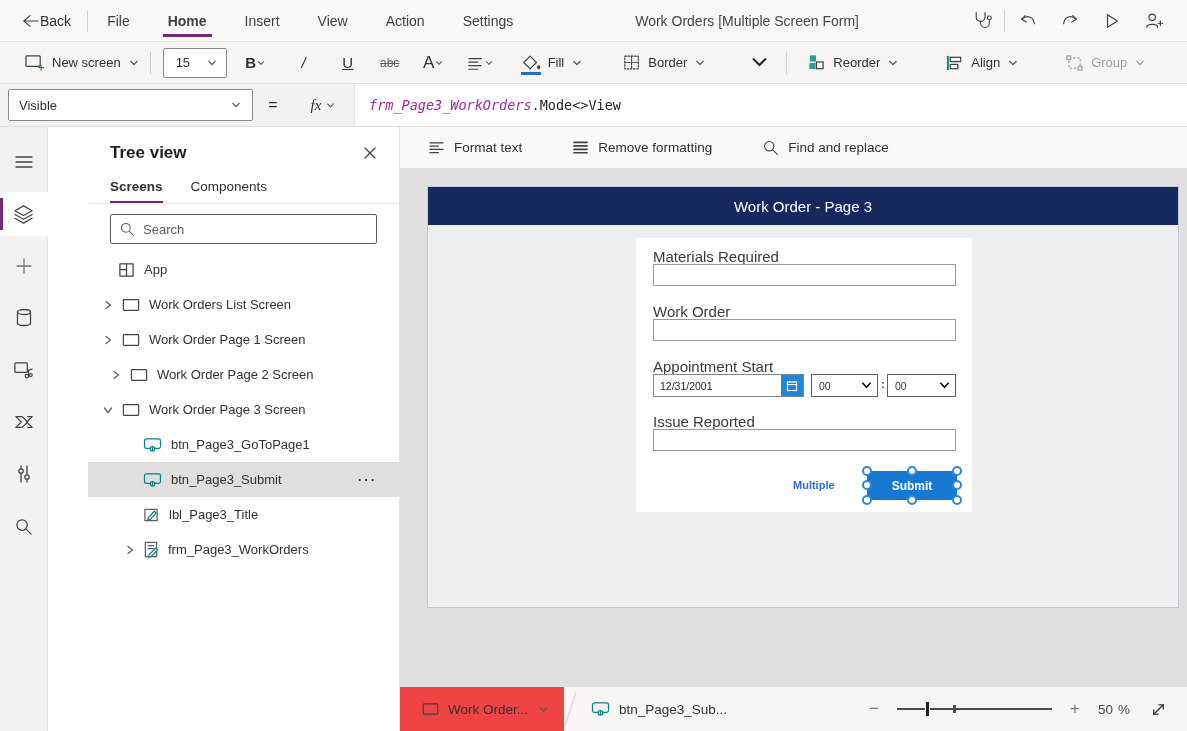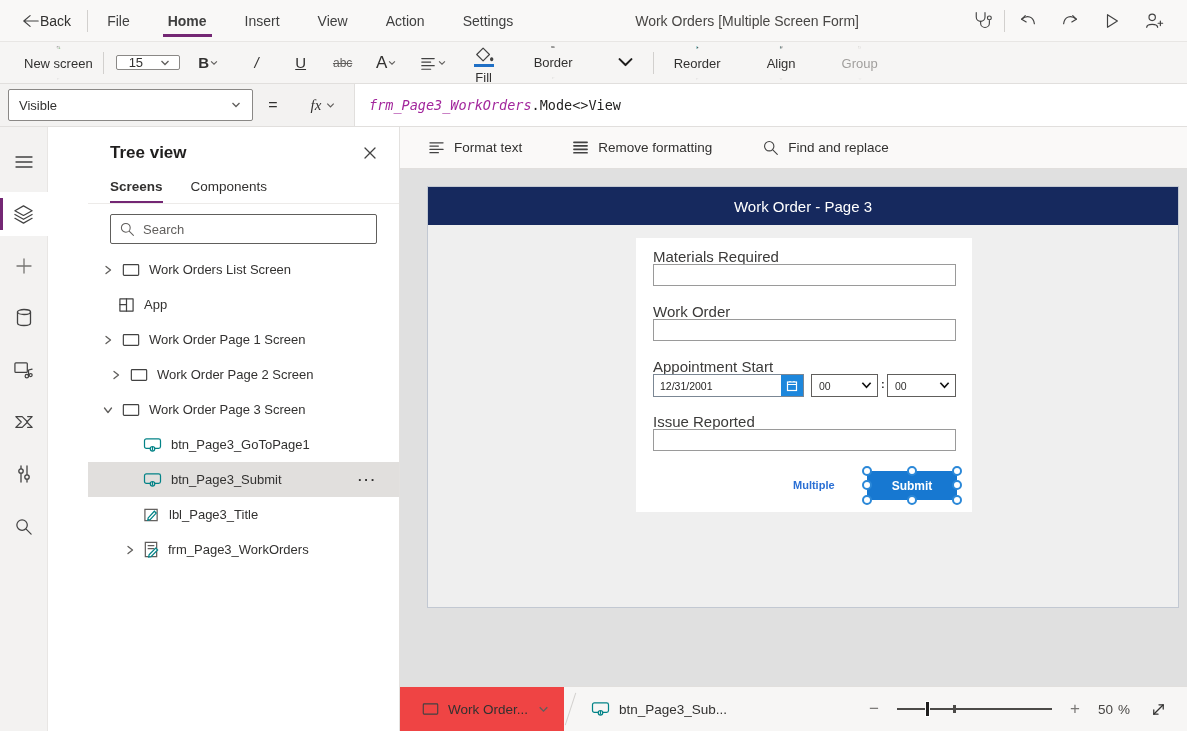--- a/index.html
+++ b/index.html
@@ -14,23 +14,23 @@
   .vdiv { width:1px; height:22px; background:#d2d0ce; }
   .mi { padding:14px 19px; height:100%; display:flex; align-items:center; position:relative; color:#404040; cursor:pointer; }
   .mi.active { font-weight:bold; }
   .mi.active::after { content:""; position:absolute; left:14px; right:14px; bottom:4px; height:3px; background:#742774; }
   .apptitle { flex:1; text-align:center; color:#484644; }
   .tb-icons { display:flex; align-items:center; gap:4px; padding-right:14px; }
   .icobtn { width:38px; height:34px; display:flex; align-items:center; justify-content:center; cursor:pointer; border-radius:2px; }
 
   
   .toolbar { height:42px; background:#f6f5f4; border-bottom:1px solid #e1dfdd; display:flex; align-items:center; font-size:13px; color:#323130; }
-  .tbtn { display:flex; align-items:center; gap:7px; padding:0 10px; height:34px; cursor:pointer; border-radius:2px;flex-direction:column; }
+  .tbtn { display:flex; align-items:center; gap:7px; padding:0 10px; height:34px; cursor:pointer; border-radius:2px; }
   .tbtn.disabled { color:#a19f9d; }
-  .fontsize { width:64px; height:15px; background:#fff; border:1px solid #8a8886; border-radius:2px; display:flex; align-items:center; justify-content:space-between; padding:0 8px 0 12px; margin:0 12px; cursor:pointer; }
+  .fontsize { width:64px; height:30px; background:#fff; border:1px solid #8a8886; border-radius:2px; display:flex; align-items:center; justify-content:space-between; padding:0 8px 0 12px; margin:0 12px; cursor:pointer; }
   .fmt { font-size:15px; width:34px; height:32px; display:flex; align-items:center; justify-content:center; cursor:pointer; }
   .chev { stroke:#605e5c; fill:none; stroke-width:1.3; }
 
   
   .fbar { height:43px; background:#f3f2f1; border-bottom:1px solid #e1dfdd; display:flex; align-items:stretch; }
   .propdd { width:245px; margin:5px 0 5px 8px; background:#fff; border:1px solid #8a8886; border-radius:2px; display:flex; align-items:center; justify-content:space-between; padding:0 10px; font-size:13px; cursor:pointer; }
   .eq { width:40px; display:flex; align-items:center; justify-content:center; font-size:16px; color:#323130; }
   .fxbox { width:62px; display:flex; align-items:center; justify-content:center; gap:4px; background:#f3f2f1; border-right:1px solid #e1dfdd; font-size:15px; cursor:pointer; }
   .fxbox .fx { font-style:italic; font-family:"Liberation Serif",serif; }
   .finput { flex:1; background:#fff; display:flex; align-items:center; padding-left:14px; font-family:"DejaVu Sans Mono","Liberation Mono",monospace; font-size:13.5px; }
@@ -362,38 +362,38 @@
       <div class="tab"><span>Components</span></div>
     </div>
     <div class="searchbox">
       <svg class="ico" width="16" height="16" viewBox="0 0 20 20" style="stroke:#605e5c">
           <circle cx="8.5" cy="8.5" r="5.5"></circle>
           <path d="M13 13 L18 18"></path>
         </svg>
       <input type="text" placeholder="Search" style="">
     </div>
 
+    <div class="trow" style="padding-left:30px">
+      <svg class="ico" width="17" height="16" viewBox="0 0 18 17">
+          <rect x="2" y="2" width="14" height="13"></rect>
+          <path d="M2 8 H9 M9 2 V15"></path>
+        </svg>
+      <span class="tlabel">App</span>
+    </div>
+
     <div class="trow" style="padding-left:12px">
       <span class="tw-chev">
           <svg class="ico" width="10" height="10" viewBox="0 0 10 10" style="stroke:#605e5c">
             <path d="M3 1.5 L7.5 5 L3 8.5"></path>
           </svg>
         </span>
       <svg class="ico" style="margin-left:6px" width="18" height="14" viewBox="0 0 20 15">
           <rect x="1.5" y="1.5" width="17" height="12" rx="1"></rect>
         </svg>
       <span class="tlabel">Work Orders List Screen</span>
-    </div>
-
-    <div class="trow" style="padding-left:30px">
-      <svg class="ico" width="17" height="16" viewBox="0 0 18 17">
-          <rect x="2" y="2" width="14" height="13"></rect>
-          <path d="M2 8 H9 M9 2 V15"></path>
-        </svg>
-      <span class="tlabel">App</span>
     </div>
     <div class="trow" style="padding-left:12px">
       <span class="tw-chev">
           <svg class="ico" width="10" height="10" viewBox="0 0 10 10" style="stroke:#605e5c">
             <path d="M3 1.5 L7.5 5 L3 8.5"></path>
           </svg>
         </span>
       <svg class="ico" style="margin-left:6px" width="18" height="14" viewBox="0 0 20 15">
           <rect x="1.5" y="1.5" width="17" height="12" rx="1"></rect>
         </svg>

